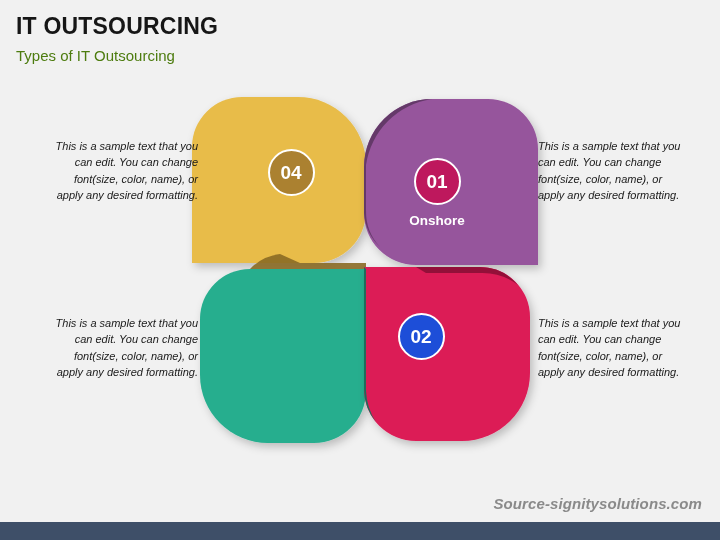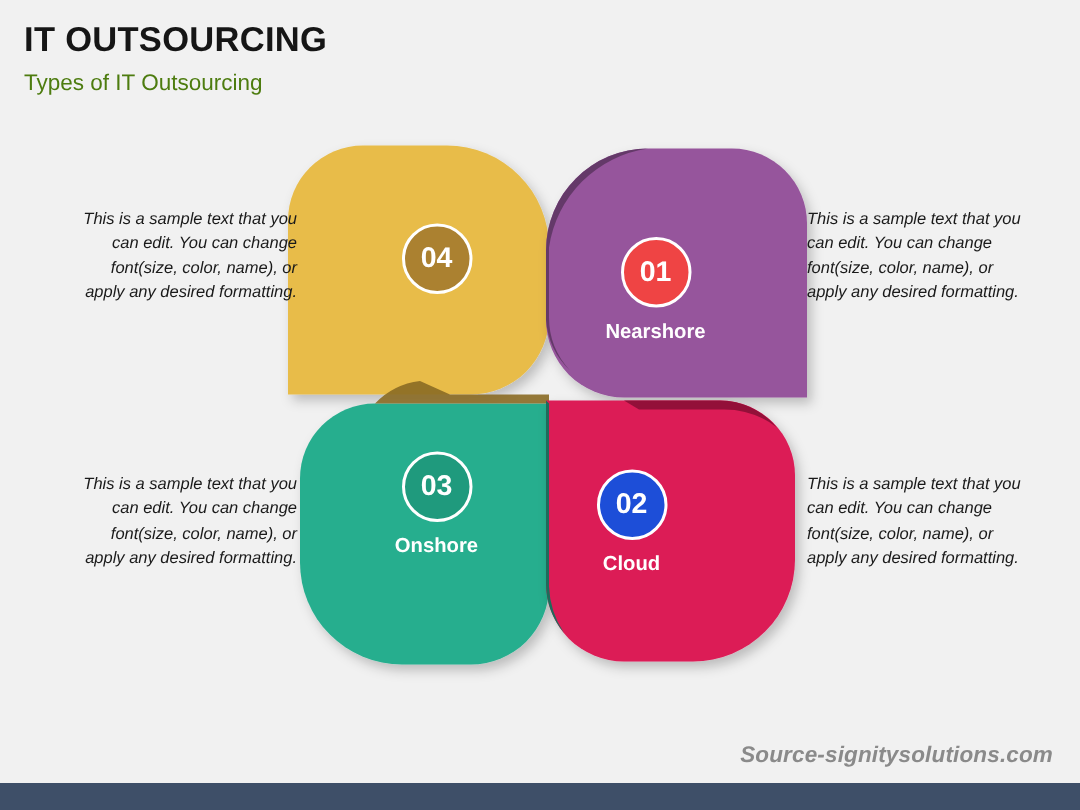--- a/index.html
+++ b/index.html
@@ -93,21 +93,21 @@
     color: #ffffff;
     line-height: 1;
     white-space: nowrap;
   }
 
   .badge-01 { left: 247px; top:  63px; }
   .badge-02 { left: 231px; top: 218px; }
   .badge-03 { left: 101px; top: 206px; }
   .badge-04 { left: 101px; top:  54px; }
 
-  .ring-01 { background: #ef4444; }
+  .ring-01 { background: #be185d; }
   .ring-02 { background: #1d4ed8; }
   .ring-03 { background: #1f9a7d; }
   .ring-04 { background: #ab8130; }
 
   
   .desc {
     position: absolute;
     width: 152px;
     font-size: 11px;
     font-style: italic;
@@ -225,35 +225,28 @@
     <div class="badge badge-04">
       <div class="ring ring-04">
         <span class="num">04</span>
       </div>
     </div>
 
     <div class="badge badge-01">
       <div class="ring ring-01">
         <span class="num">01</span>
       </div>
-      <div class="name">Nearshore</div>
-    </div>
-
-    <div class="badge badge-03">
-      <div class="ring ring-03">
-        <span class="num">03</span>
-      </div>
       <div class="name">Onshore</div>
     </div>
+
 
     <div class="badge badge-02">
       <div class="ring ring-02">
         <span class="num">02</span>
       </div>
-      <div class="name">Cloud</div>
     </div>
   </div>
 
   <div class="desc desc-left desc-top">This is a sample text that you can edit. You can change font(size, color, name), or apply any desired formatting.</div>
 
   <div class="desc desc-right desc-top">This is a sample text that you can edit. You can change font(size, color, name), or apply any desired formatting.</div>
 
   <div class="desc desc-left desc-bottom">This is a sample text that you can edit. You can change font(size, color, name), or apply any desired formatting.</div>
 
   <div class="desc desc-right desc-bottom">This is a sample text that you can edit. You can change font(size, color, name), or apply any desired formatting.</div>

